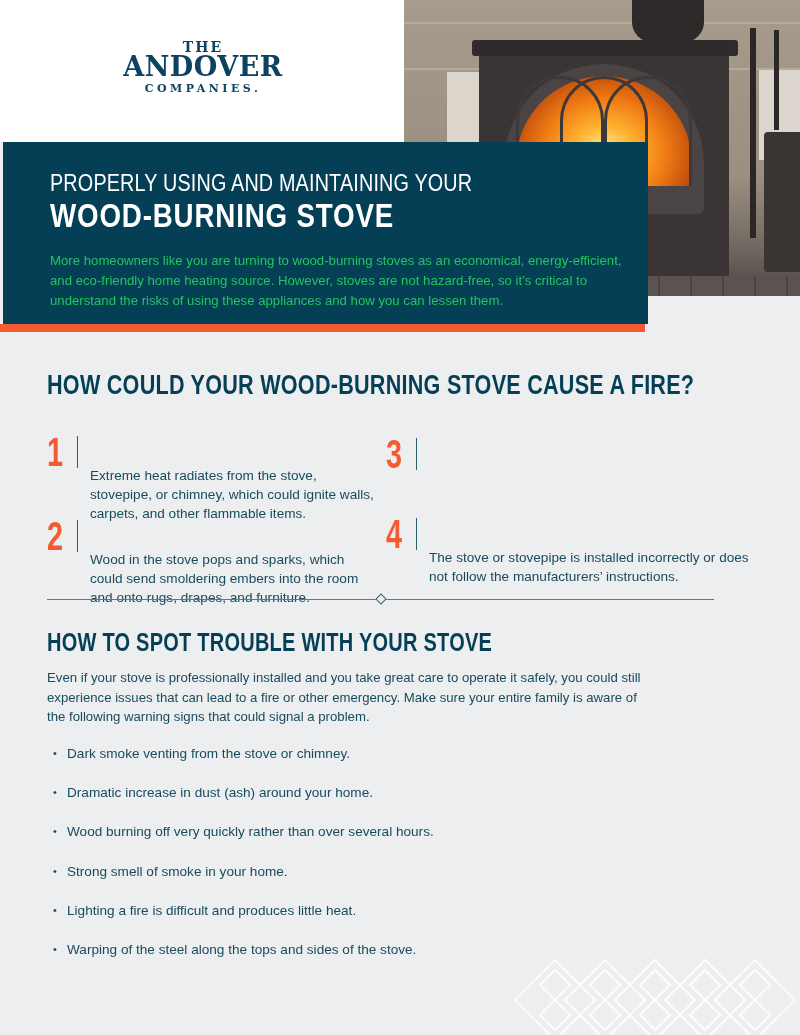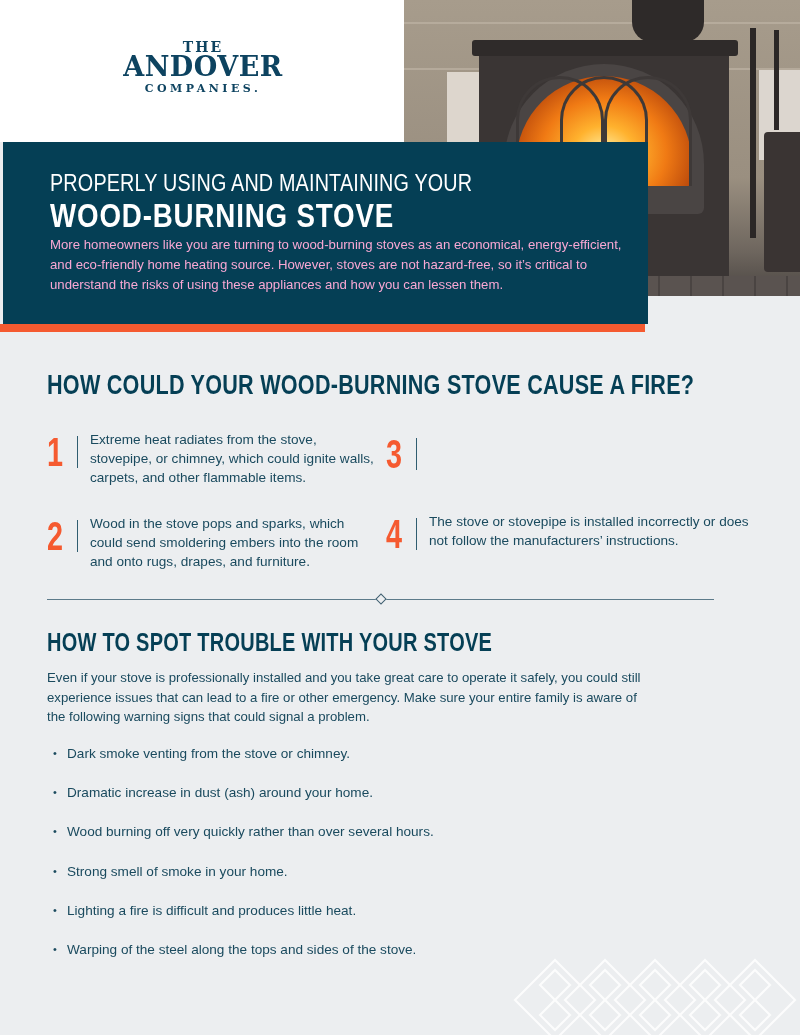--- a/index.html
+++ b/index.html
@@ -81,42 +81,42 @@
     font-family: "Liberation Sans", sans-serif; font-size: 23px; line-height: 26px;
     letter-spacing: 0.2px; transform: scaleX(0.86); transform-origin: left;
     white-space: nowrap; font-weight: normal;
   }
   .hero .title {
     font-size: 33px; line-height: 36px; font-weight: bold; letter-spacing: 1px;
     transform: scaleX(0.84); transform-origin: left; white-space: nowrap;
     margin-top: 2px;
   }
   .hero .intro {
-    font-size: 13.2px; line-height: 20px; margin-top: 1px; color: #f9a8d4;
+    font-size: 13.2px; line-height: 20px; margin-top: 17px; color: #22c55e;
     width: 580px;
   }
 
   .h2 {
     position: absolute; left: 47px; font-size: 27px; font-weight: bold; color: #053f55;
     transform: scaleX(0.8); transform-origin: left; white-space: nowrap; letter-spacing: 0.3px;
   }
   .h2.causes { top: 370px; }
   .h2.trouble { top: 628px; font-size: 25px; }
 
   .cause {
     position: absolute; display: flex; align-items: flex-start;
   }
   .cause .num {
     width: 26px; font-size: 40px; font-weight: bold; color: #f55a30;
     transform: scaleX(0.72); transform-origin: left; line-height: 44px;
   }
   .cause .bar {
     width: 1px; height: 32px; background: #2f5d70; margin: 6px 12px 0 4px;
   }
-  .cause .txt { font-size: 13.6px; line-height: 19px; color: #1a4a5e; }
+  .cause .txt { font-size: 13.6px; line-height: 19px; color: #1a4a5e; margin-top: 36px; }
   .c1 { left: 47px; top: 430px; }
   .c2 { left: 47px; top: 514px; }
   .c3 { left: 386px; top: 432px; }
   .c4 { left: 386px; top: 512px; }
   .c1 .txt, .c2 .txt { width: 290px; }
   .c3 .txt, .c4 .txt { width: 330px; }
 
   .divider {
     position: absolute; left: 47px; top: 599px; width: 667px; height: 1px; background: #5c7a8a;
   }

